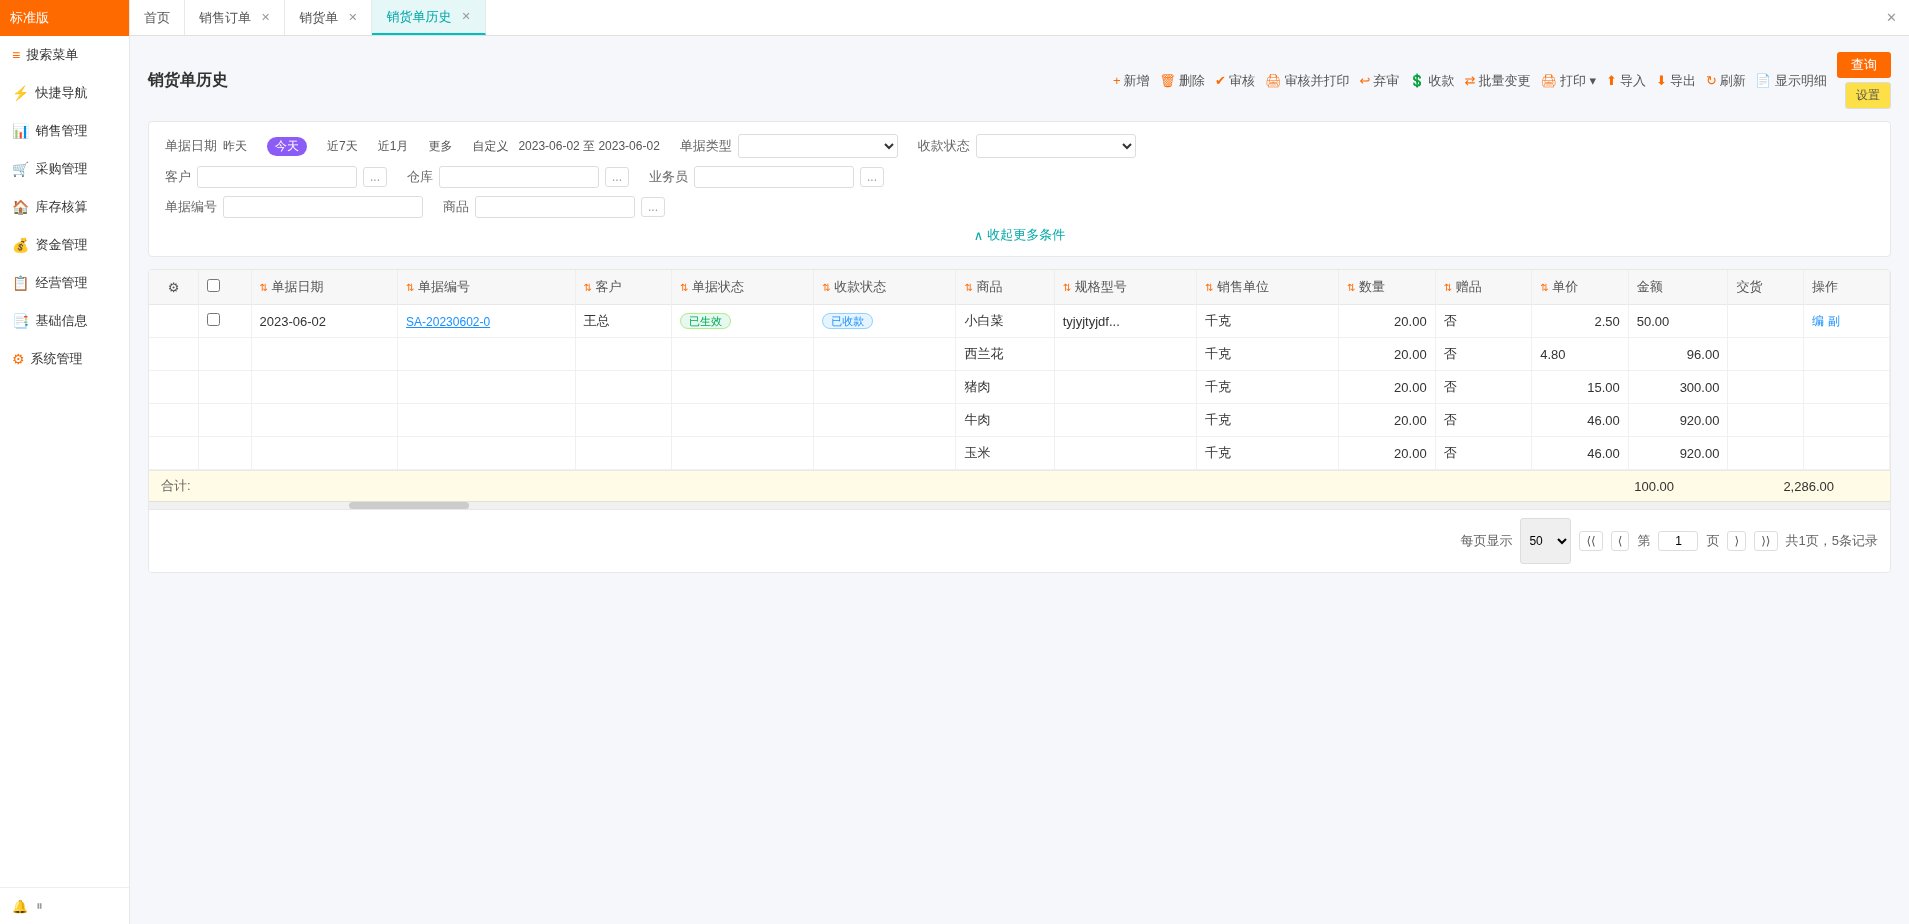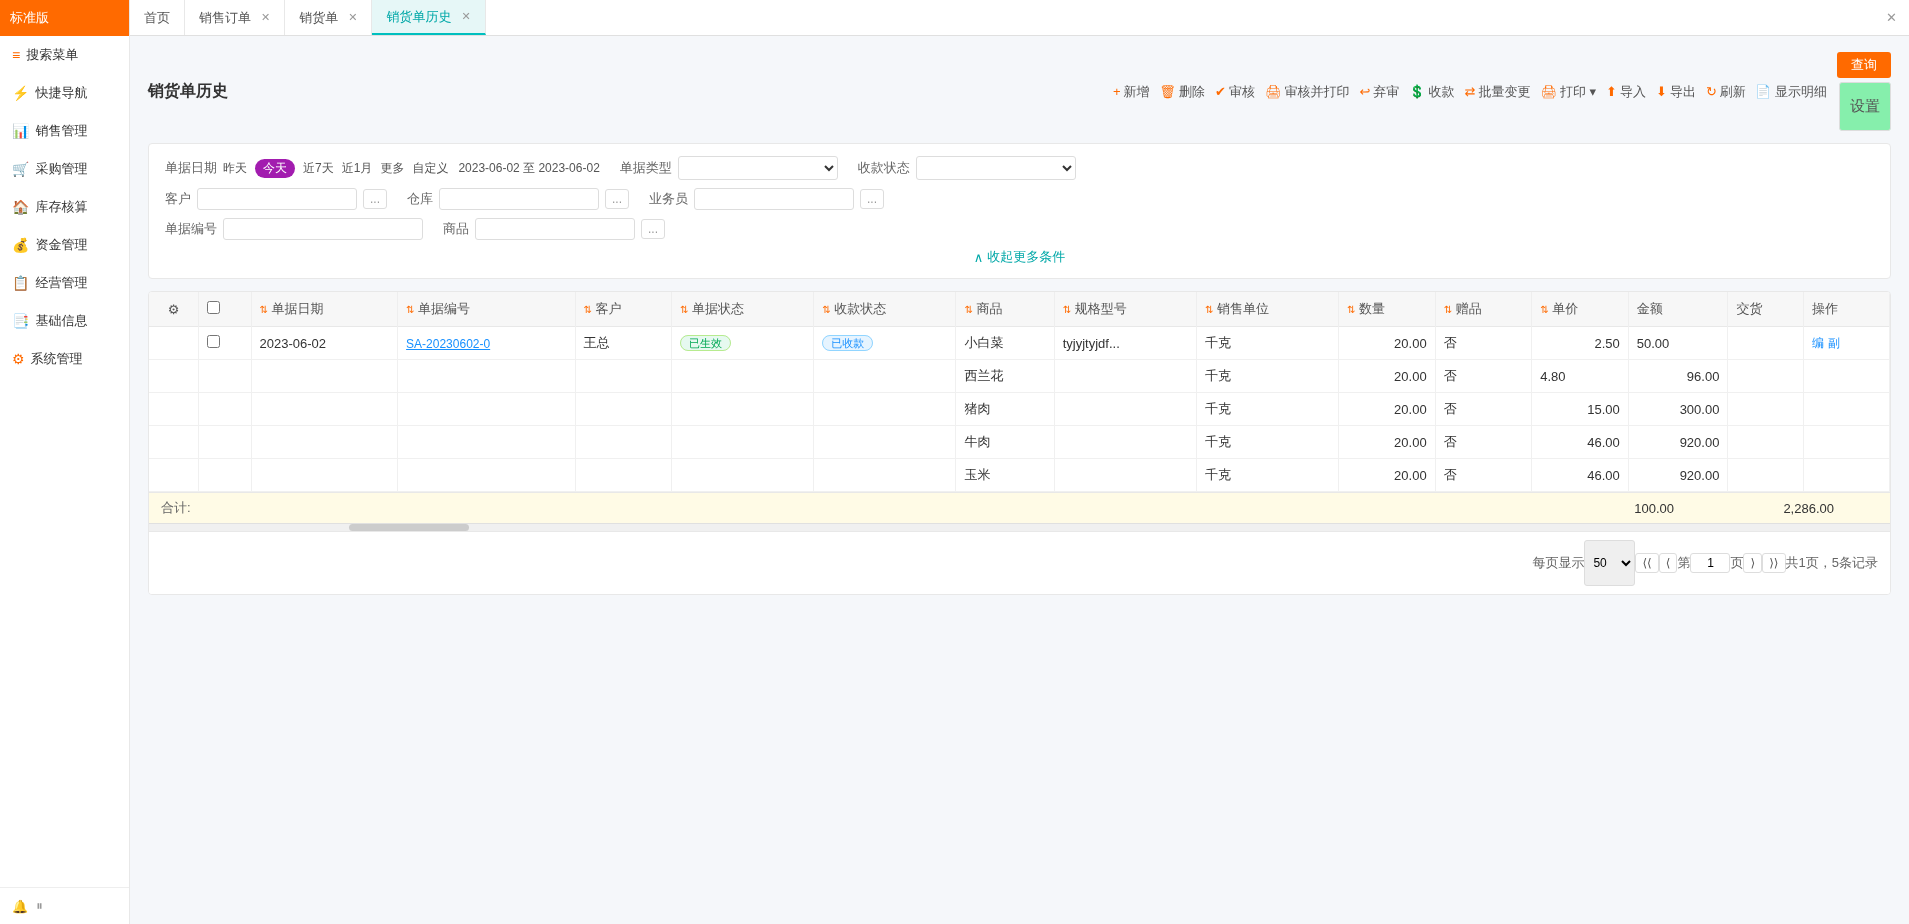--- a/index.html
+++ b/index.html
@@ -119,27 +119,27 @@
     .btn-query {
       background: #ff6a00;
       color: #fff;
       border: none;
       padding: 4px 14px;
       border-radius: 3px;
       cursor: pointer;
       font-size: 13px;
     }
     .btn-setting {
-      background: #86efac;
+      background: #fde047;
       color: #555;
       border: 1px solid #ddd;
-      padding: 14px 10px;
+      padding: 4px 10px;
       border-radius: 3px;
       cursor: pointer;
-      font-size: 15px;
+      font-size: 12px;
     }
 
     
     .filter-area {
       background: #fff;
       border-radius: 4px;
       padding: 12px 16px;
       margin-bottom: 12px;
       border: 1px solid #e8e8e8;
     }
@@ -175,31 +175,31 @@
       border: 1px solid #ddd;
       border-radius: 3px;
       padding: 3px 8px;
       font-size: 12px;
       color: #333;
       background: #fff;
       width: 160px;
     }
     .date-tag {
       display: flex;
-      gap: 8px;
+      gap: 20px;
       align-items: center;
     }
     .date-tag span {
       font-size: 12px;
       color: #555;
       cursor: pointer;
     }
     .date-tag span.active {
       color: #fff;
-      background: #a21caf;
+      background: #8b5cf6;
       border-radius: 10px;
       padding: 1px 8px;
     }
     .date-range {
       font-size: 12px;
       color: #555;
       margin-left: 4px;
     }
     .ellipsis-btn {
       border: 1px solid #ddd;
@@ -288,20 +288,21 @@
     .footer-spacer { flex: 1; }
 
     
     .pagination-bar {
       display: flex;
       align-items: center;
       justify-content: flex-end;
       padding: 8px 12px;
       background: #fff;
       border-top: 1px solid #e8e8e8;
+      gap: 8px;
       font-size: 12px;
     }
     .pag-label { color: #666; }
     .pag-select {
       border: 1px solid #ddd;
       border-radius: 3px;
       padding: 14px 4px;
       font-size: 12px;
     }
     .pag-btn {

